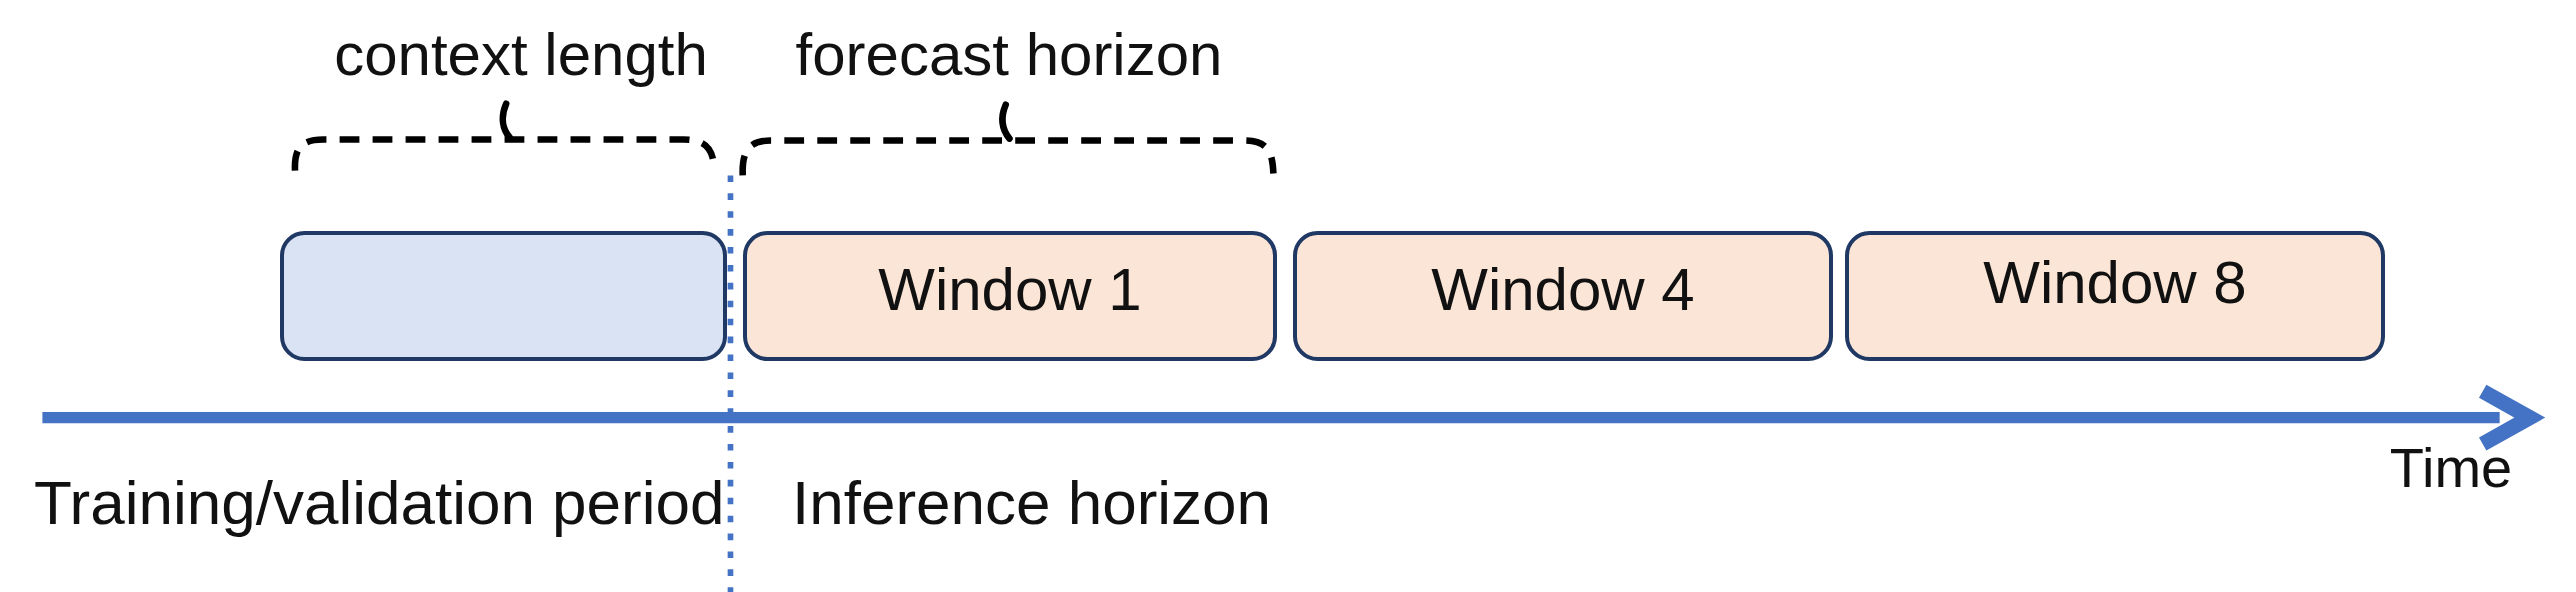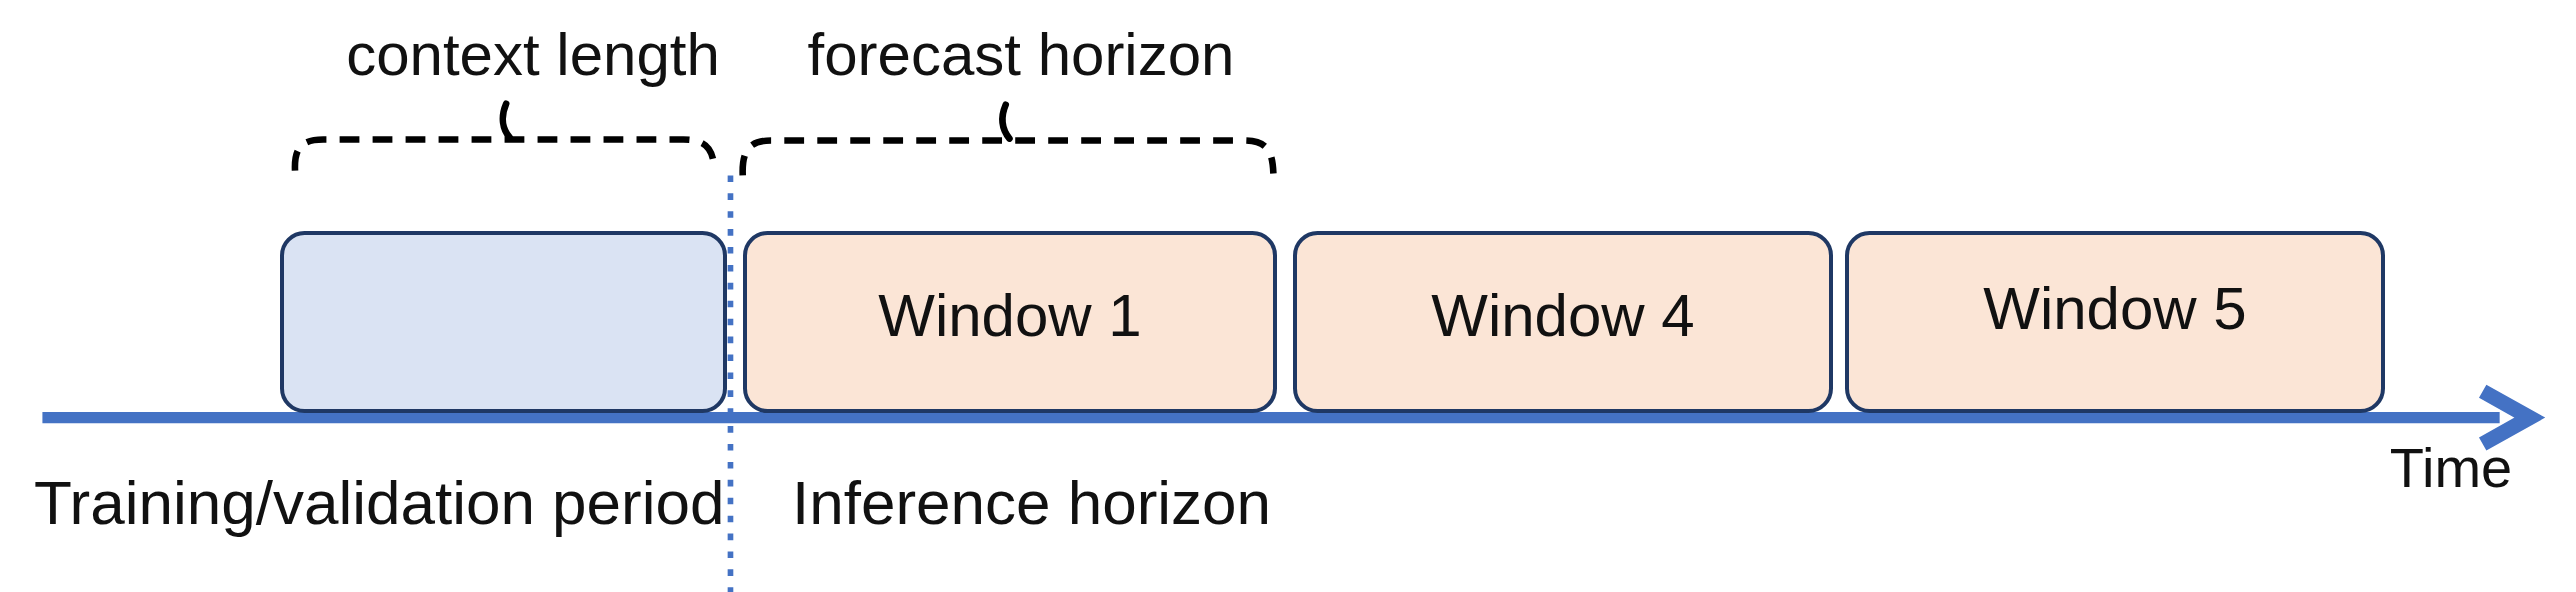--- a/index.html
+++ b/index.html
@@ -25,21 +25,21 @@
   
   .axis-line      { stroke: var(--timeline, #4472c4); stroke-width: 12; fill: none; }
   .axis-arrowhead { stroke: var(--timeline, #4472c4); stroke-width: 16; fill: none; stroke-linejoin: miter; }
   .separator      { stroke: var(--timeline, #4472c4); stroke-width: 6;  fill: none; stroke-dasharray: 7 12; }
   .brace          { stroke: var(--brace, #000); stroke-width: 7; fill: none; stroke-dasharray: 21 14; }
   .brace-tick     { stroke: var(--brace, #000); stroke-width: 7; fill: none; stroke-linecap: round; }
 
   .box {
     position: absolute;
     top: 231px;
-    height: 182px;
+    height: 130px;
     box-sizing: border-box;
     border: 4.7px solid var(--box-border, #1f3864);
     border-radius: 24.5px;
     display: flex;
     align-items: center;
     justify-content: center;
   }
   .box.context { background: var(--context-fill, #dae3f3); }
   .box.window  { background: var(--window-fill, #fbe5d6); }
   .box-label {
@@ -50,21 +50,21 @@
     white-space: nowrap;
   }
   .box-label.raised { transform: translateY(-13px); }
 
   .txt {
     position: absolute;
     color: var(--text, #111);
     white-space: nowrap;
     line-height: 1;
   }
-  .txt.top-label    { font-size: 60px; top: 24.5px;  transform: translateX(-50%); margin-left: 12px; }
+  .txt.top-label    { font-size: 60px; top: 24.5px;  transform: translateX(-50%); }
   .txt.bottom-label { font-size: 62px; top: 472px; }
   .txt.axis-label   { font-size: 56px; top: 440px; transform: translateX(-50%); }
 </style>
 </head>
 <body>
 
 <div class="stage">
 
   <svg class="layer" viewBox="0 0 2733 629">
 
@@ -86,21 +86,21 @@
 
   <div class="box window" style="left:743px; width:534px;">
     <span class="box-label">Window 1</span>
   </div>
 
   <div class="box window" style="left:1293px; width:540px;">
     <span class="box-label">Window 4</span>
   </div>
 
   <div class="box window" style="left:1845px; width:540px;">
-    <span class="box-label raised">Window 5</span>
+    <span class="box-label raised">Window 8</span>
   </div>
 
   <div class="txt top-label" style="left:521px;">context length</div>
 
   <div class="txt top-label" style="left:1009px;">forecast horizon</div>
 
   <div class="txt bottom-label" style="left:34px;">Training/validation period</div>
 
   <div class="txt bottom-label" style="left:792px;">Inference horizon</div>
 

